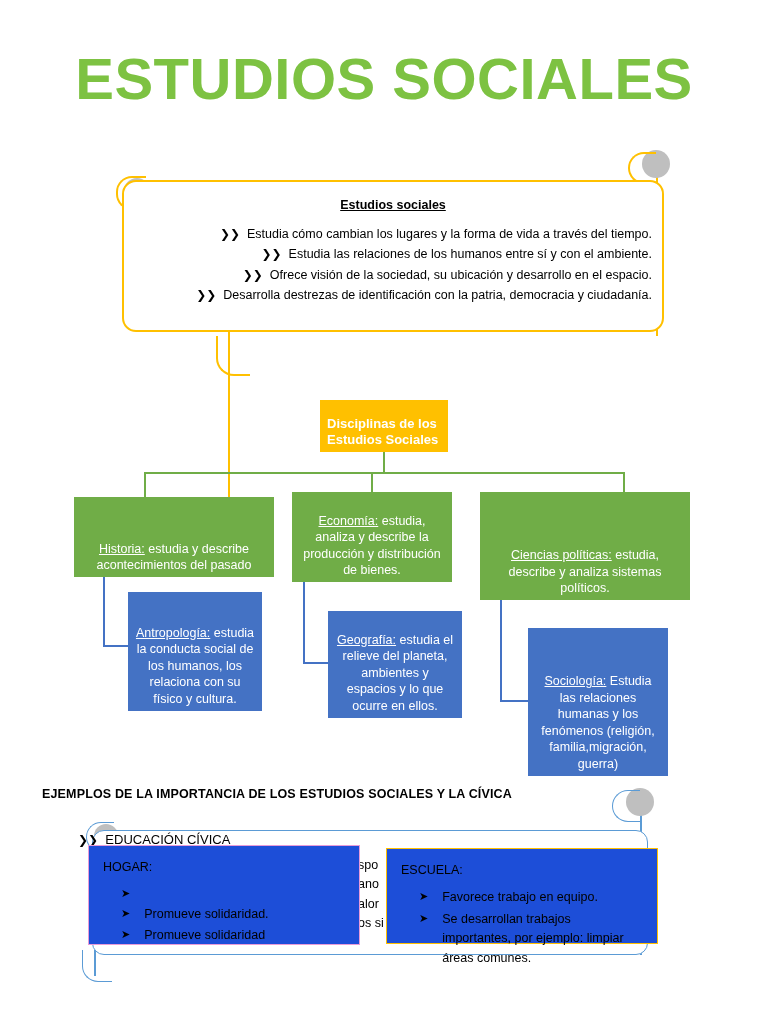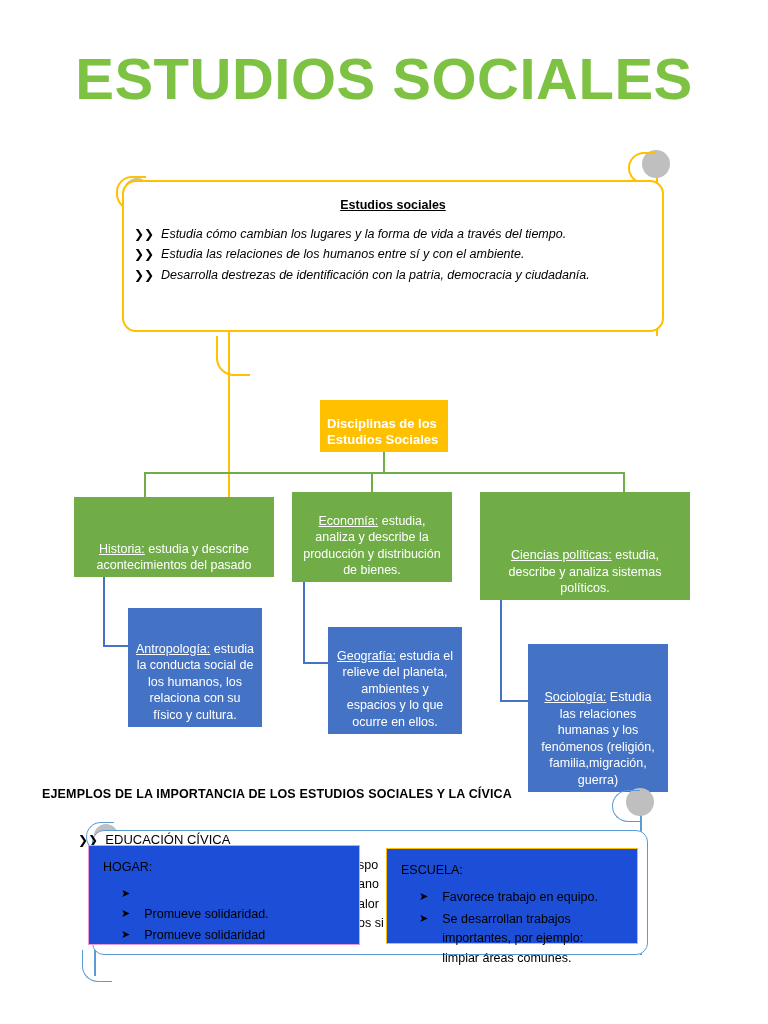--- a/index.html
+++ b/index.html
@@ -66,35 +66,35 @@
     position:absolute;left:108px;top:186px;width:34px;height:40px;
     border:2px solid #FFC000;border-top:none;border-right:none;
     border-bottom-left-radius:18px;box-sizing:border-box;
   }
 
   .scroll-title{
     text-align:center;font-size:12.5px;font-weight:bold;
     text-decoration:underline;margin:0 0 12px 0;
   }
   .scroll-lines{font-size:12.5px;line-height:1.62;}
-  .scroll-line{text-align:left;white-space:nowrap;font-style:italic;}
+  .scroll-line{text-align:right;white-space:nowrap;}
   .wbullet{font-family:"DejaVu Sans",sans-serif;font-size:12px;}
 
   
   .node{
     position:absolute;box-sizing:border-box;
     color:#fff;text-align:center;
     display:flex;align-items:flex-end;justify-content:center;
     padding:4px 7px;
   }
   .node .txt{width:100%;}
   .node u{text-decoration:underline;}
   .orange{background:#FFC000;font-weight:bold;font-size:13px;line-height:1.25;text-align:left;justify-content:flex-start;}
   .green{background:#70AD47;font-size:12.5px;line-height:1.3;}
-  .blue{background:#4472C4;font-size:12.5px;line-height:1.32;margin-top:16px;}
+  .blue{background:#4472C4;font-size:12.5px;line-height:1.32;}
 
   #node-root{left:320px;top:400px;width:128px;height:52px;}
   #node-historia{left:74px;top:497px;width:200px;height:80px;}
   #node-economia{left:292px;top:492px;width:160px;height:90px;}
   #node-ciencias{left:480px;top:492px;width:210px;height:108px;}
   #node-antropologia{left:128px;top:592px;width:134px;height:119px;}
   #node-geografia{left:328px;top:611px;width:134px;height:107px;}
   #node-sociologia{left:528px;top:628px;width:140px;height:148px;}
 
   
@@ -129,21 +129,21 @@
   #civica-body{
     position:absolute;left:280px;top:56px;width:130px;
     font-size:12.5px;line-height:1.55;
   }
 
   .callout{
     position:absolute;background:#1d4ed8;box-sizing:border-box;
     font-size:12.5px;line-height:1.55;padding:12px 14px;
   }
   #box-hogar{left:88px;top:845px;width:272px;height:100px;border:1.4px solid #E89BD8;}
-  #box-escuela{left:386px;top:848px;width:252px;height:96px;border:1.4px solid #FFC000;}
+  #box-escuela{left:386px;top:848px;width:272px;height:96px;border:1.4px solid #FFC000;}
   .callout .head{margin-bottom:8px;}
   .callout ul{list-style:none;margin:0;padding:0 0 0 18px;}
   .callout li{display:flex;gap:14px;margin-bottom:2px;}
   .callout li .arrow{font-family:"DejaVu Sans",sans-serif;font-size:11px;line-height:1.6;}
   .callout li .itxt{flex:1;}
 </style>
 </head>
 <body>
 
 <div class="page">
@@ -169,20 +169,24 @@
           <div class="scroll-line">
             <span class="wbullet">❯❯</span>
             &nbsp;<span>Estudia cómo cambian los lugares y la forma de vida a través del tiempo.</span>
           </div>
           <div class="scroll-line">
             <span class="wbullet">❯❯</span>
             &nbsp;<span>Estudia las relaciones de los humanos entre sí y con el ambiente.</span>
           </div>
           <div class="scroll-line">
             <span class="wbullet">❯❯</span>
+            &nbsp;<span>Ofrece visión de la sociedad, su ubicación y desarrollo en el espacio.</span>
+          </div>
+          <div class="scroll-line">
+            <span class="wbullet">❯❯</span>
             &nbsp;<span>Desarrolla destrezas de identificación con la patria, democracia y ciudadanía.</span>
           </div>
         </div>
       </div>
     </div>
   </div>
 
   <div class="conn" style="left:383px;top:452px;width:2px;height:22px;"></div>
   <div class="conn" style="left:144px;top:472px;width:481px;height:2px;"></div>
   <div class="conn" style="left:144px;top:472px;width:2px;height:26px;"></div>

